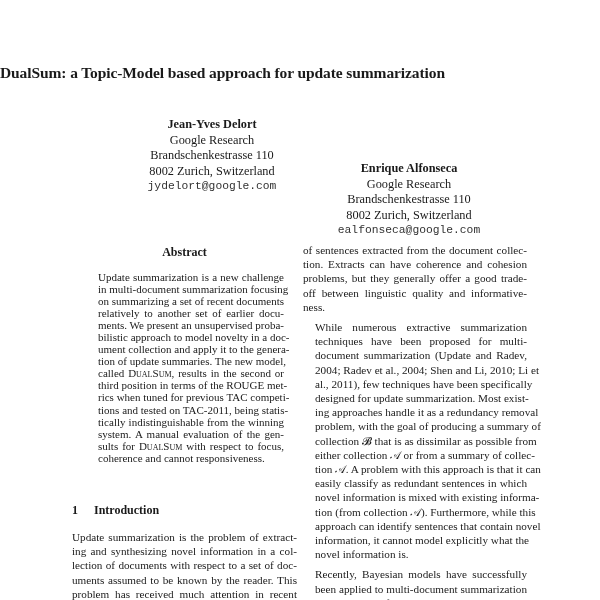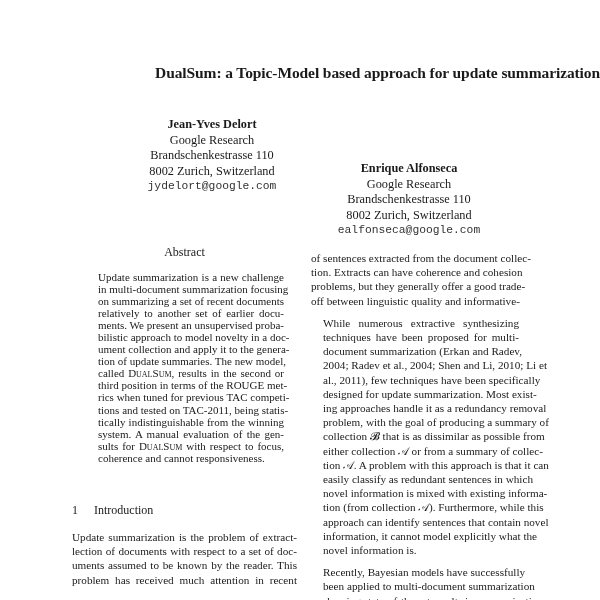--- a/index.html
+++ b/index.html
@@ -1,37 +1,37 @@
 <!DOCTYPE html>
 <html><head>
 <meta charset="utf-8">
 <style>
   html, body { margin: 0; padding: 0; background: #ffffff; }
   body { width: 600px; height: 600px; overflow: hidden; position: relative; color: #1a1a1a;
          font-family: "Liberation Serif", "DejaVu Serif", serif; }
   .page { position: absolute; left: 0; top: 0; width: 600px; height: 600px; overflow: hidden; }
-  .title { position: absolute; top: 64px; left: 0; width: 600px; text-align: right;
+  .title { position: absolute; top: 64px; left: 0; width: 600px; text-align: left;
            font-weight: bold; font-size: 15.5px; letter-spacing: -0.1px; }
   .author { position: absolute; top: 117px; width: 200px; text-align: center; font-size: 12.3px; line-height: 15.5px; }
   .author.a1 { left: 112px; }
   .author.a2 { left: 309px; margin-top: 44px; }
   .author .name { font-weight: bold; }
   .author .email { font-family: "Liberation Mono", "DejaVu Sans Mono", monospace; font-size: 11.3px; color: #333; text-align: center; }
   .abstract-head { position: absolute; top: 245px; left: 92px; width: 185px; text-align: center;
-                   font-weight: normal; font-size: 12px; }
+                   font-weight: bold; font-size: 12px; }
   .abstract { position: absolute; top: 271px; left: 92px; width: 186px; font-size: 11px;
               line-height: 12.05px; text-align: justify; margin-left: 6px; }
   .sc { font-variant: small-caps; }
-  .section-head { position: absolute; top: 503px; left: 72px; font-weight: normal; font-size: 12px; }
+  .section-head { position: absolute; top: 503px; left: 72px; font-weight: bold; font-size: 12px; }
   .section-head .num { display: inline-block; width: 22px; }
   .col-left { position: absolute; top: 530px; left: 72px; width: 225px; font-size: 11.2px;
               line-height: 14.2px; text-align: justify; }
   .col-right { position: absolute; top: 243px; left: 303px; width: 224px; font-size: 11.2px;
                line-height: 14.2px; text-align: justify; }
-  .col-right p, .col-left p { margin: 8px; }
+  .col-right p, .col-left p { margin: 0; }
   .col-right p + p { margin-top: 6px; text-indent: 12px; }
   .line { display: block; text-align: justify; text-align-last: justify; white-space: nowrap; }
   .line.last { text-align-last: left; }
 </style>
 </head>
 <body>
 
 <div class="page">
 
   <div class="title">DualSum: a Topic-Model based approach for update summarization</div>
@@ -71,35 +71,37 @@
       <span class="line">sults for <span class="sc">DualSum</span> with respect to focus,</span>
       <span class="line last">coherence and cannot responsiveness.</span>
     </div>
 
   <div class="section-head">
     <span class="num">1</span><span>Introduction</span>
   </div>
 
   <div class="col-left" id="col-left">
       <span class="line">Update summarization is the problem of extract-</span>
+      <span class="line">ing and synthesizing novel information in a col-</span>
       <span class="line">lection of documents with respect to a set of doc-</span>
       <span class="line">uments assumed to be known by the reader. This</span>
       <span class="line">problem has received much attention in recent</span>
     </div>
   <div class="col-right" id="col-right">
       <p>
         <span class="line">of sentences extracted from the document collec-</span>
         <span class="line">tion. Extracts can have coherence and cohesion</span>
         <span class="line">problems, but they generally offer a good trade-</span>
         <span class="line">off between linguistic quality and informative-</span>
+        <span class="line last">ness.</span>
       </p>
       <p>
-        <span class="line" style="text-indent: 12px;">While numerous extractive synthesizing</span>
+        <span class="line" style="text-indent: 12px;">While numerous extractive summarization</span>
         <span class="line">techniques have been proposed for multi-</span>
-        <span class="line">document summarization (Erkan and Radev,</span>
+        <span class="line">document summarization (Update and Radev,</span>
         <span class="line">2004; Radev et al., 2004; Shen and Li, 2010; Li et</span>
         <span class="line">al., 2011), few techniques have been specifically</span>
         <span class="line">designed for update summarization. Most exist-</span>
         <span class="line">ing approaches handle it as a redundancy removal</span>
         <span class="line">problem, with the goal of producing a summary of</span>
         <span class="line">collection 𝓑 that is as dissimilar as possible from</span>
         <span class="line">either collection 𝒜 or from a summary of collec-</span>
         <span class="line">tion 𝒜. A problem with this approach is that it can</span>
         <span class="line">easily classify as redundant sentences in which</span>
         <span class="line">novel information is mixed with existing informa-</span>

